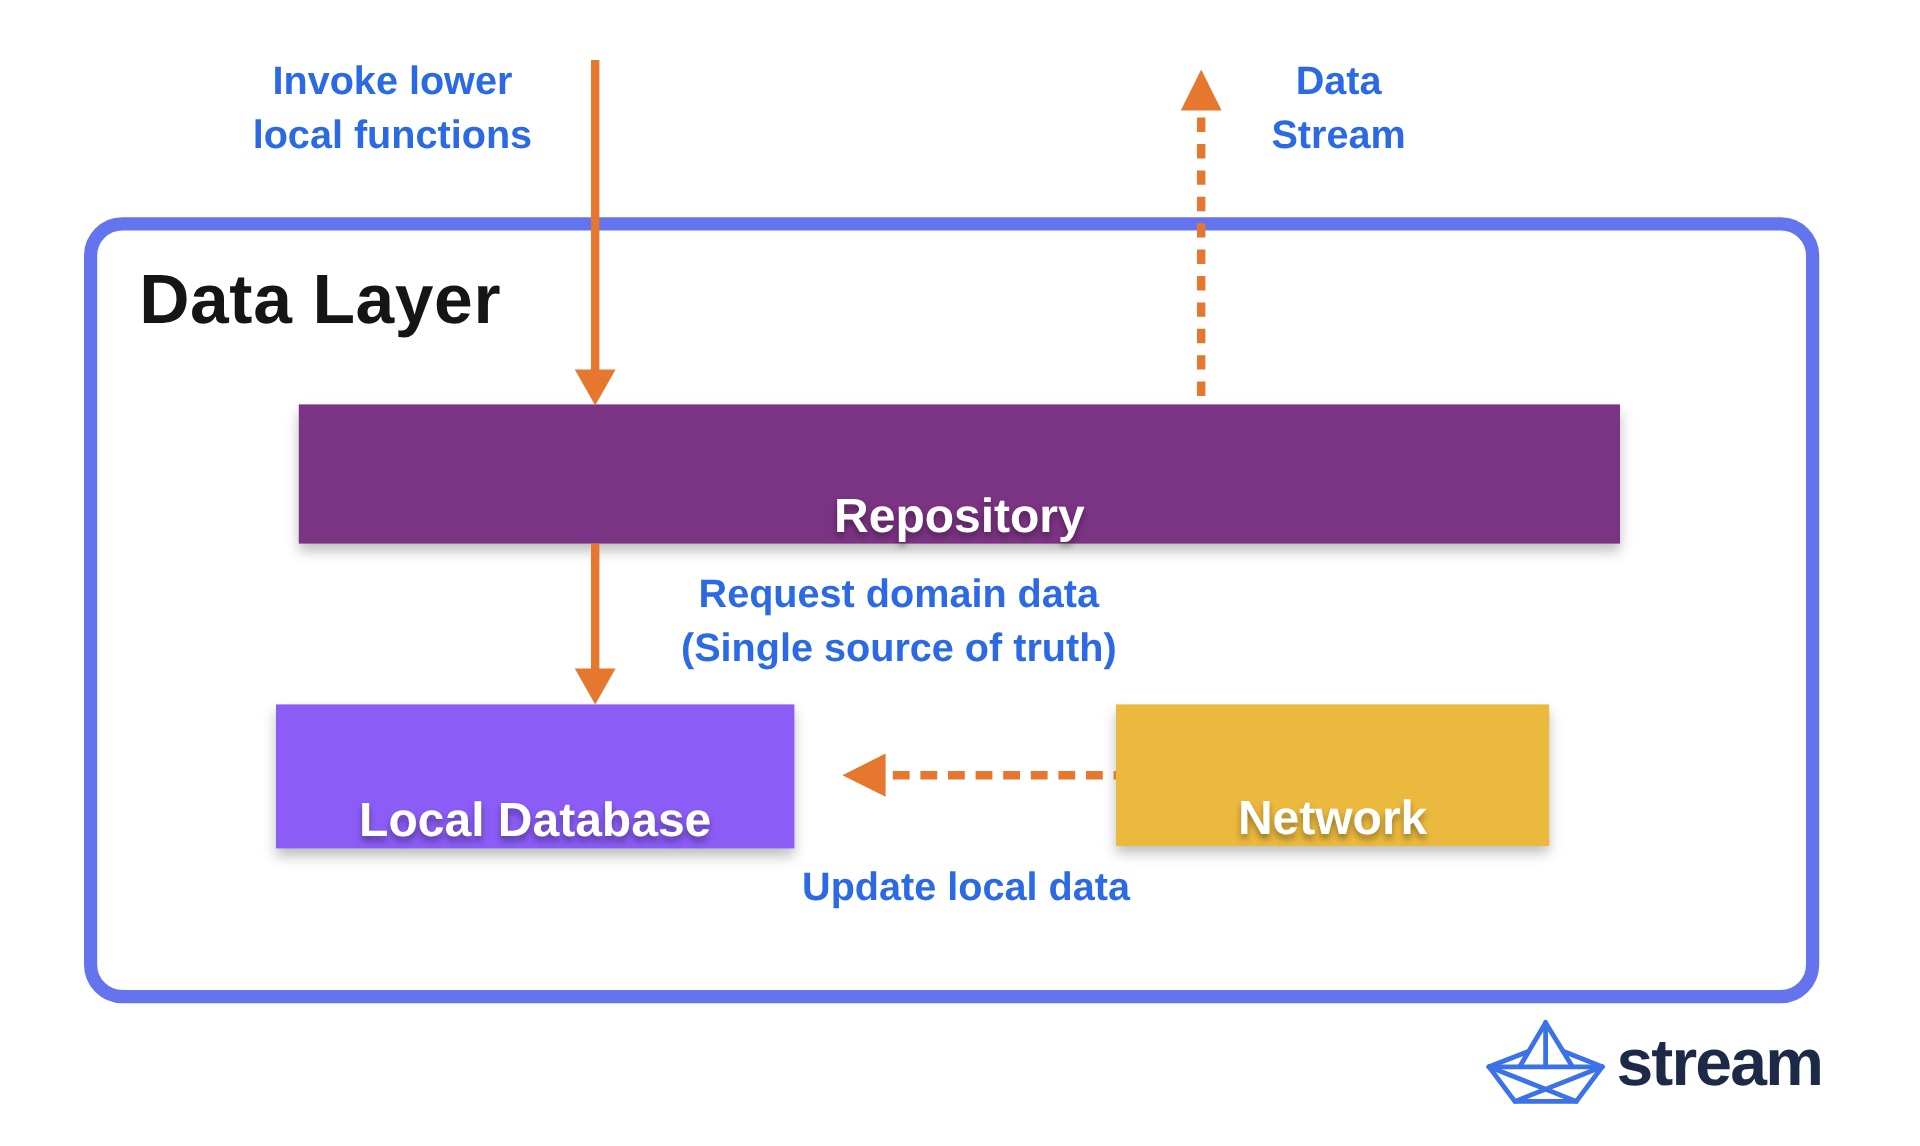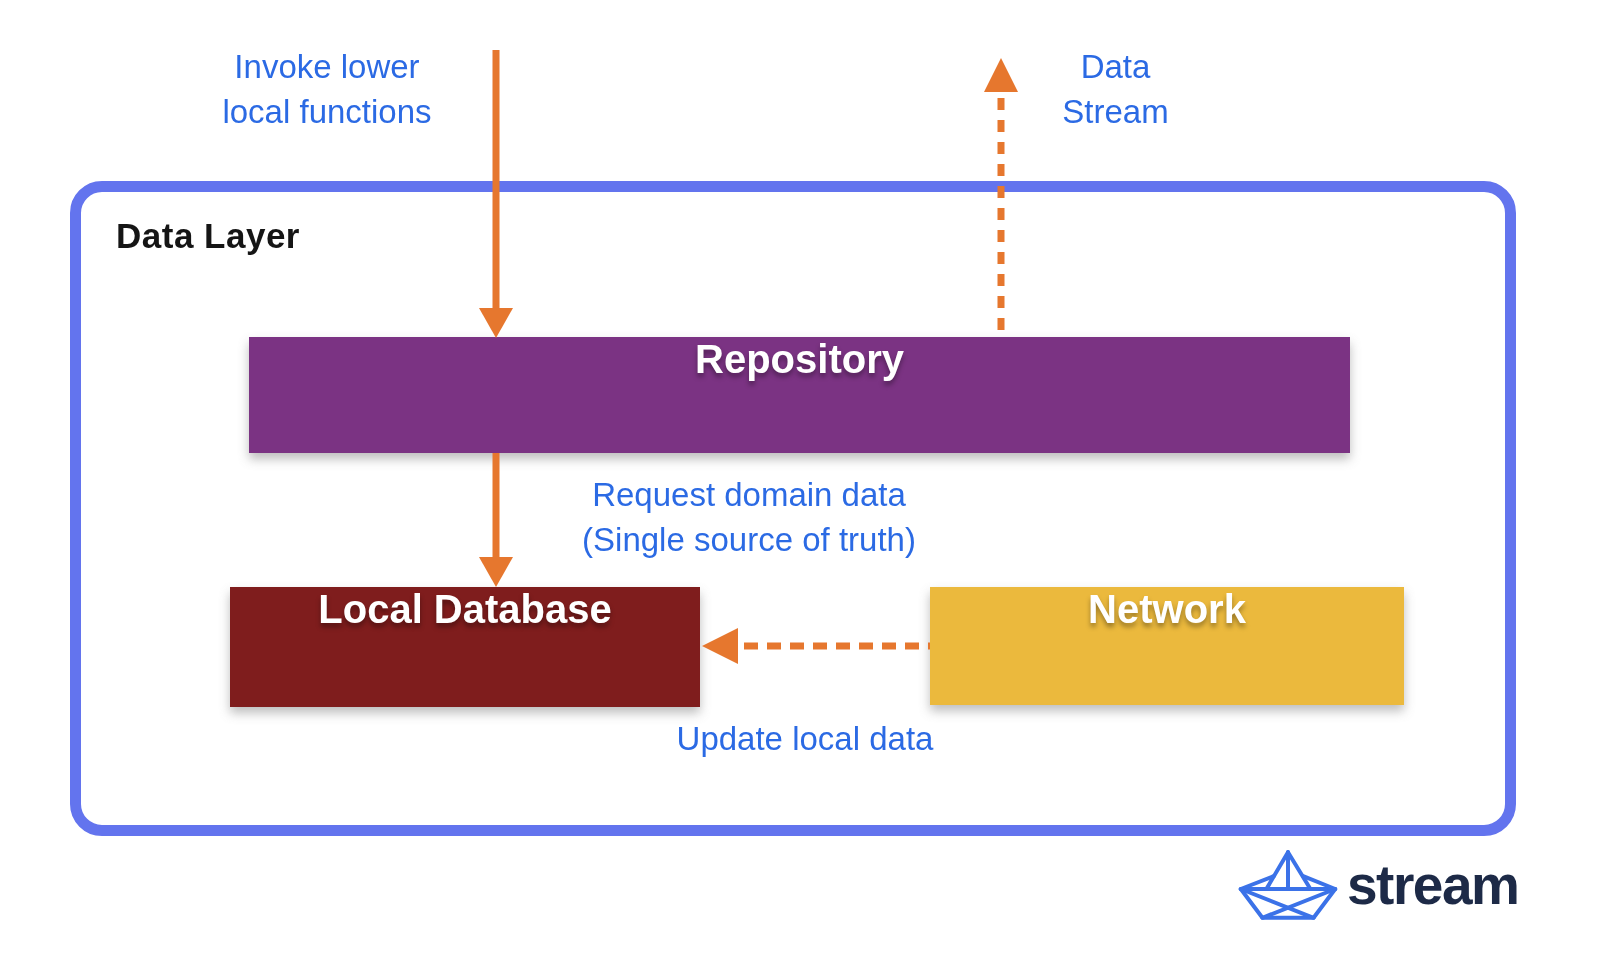--- a/index.html
+++ b/index.html
@@ -6,35 +6,35 @@
   body { font-family:"Liberation Sans", sans-serif; }
   .canvas { position:relative; width:1600px; height:955px; background:#ffffff; overflow:hidden; }
 
   .frame {
     position:absolute; left:70px; top:181px; width:1446px; height:655px;
     border:11px solid #6374EE; border-radius:32px; box-sizing:border-box; background:#ffffff;
   }
 
   .title {
     position:absolute; left:116px; top:216px;
-    font-size:35px; font-weight:700; color:#151515; letter-spacing:0.5px;text-align:right;
+    font-size:58px; font-weight:700; color:#151515; letter-spacing:0.5px;text-align:right;
   }
 
   .node {
-    position:absolute; display:flex; align-items:flex-start; justify-content:center;
+    position:absolute; display:flex; align-items:flex-end; justify-content:center;
     color:#ffffff; font-size:40px; font-weight:700;
     text-shadow:0 4px 5px rgba(0,0,0,0.35);
     box-shadow:0 6px 10px rgba(110,110,110,0.45);
   }
   .node-repository     { left:249px; top:337px; width:1101px; height:116px; background:#7B3383; }
-  .node-local-database { left:230px; top:587px; width:470px;  height:120px; background:#7f1d1d; }
-  .node-network        { left:930px; top:587px; width:474px;  height:118px; background:#EBB93D; }
+  .node-local-database { left:230px; top:587px; width:432px;  height:120px; background:#8b5cf6; }
+  .node-network        { left:930px; top:587px; width:361px;  height:118px; background:#EBB93D; }
 
   .annotation {
-    position:absolute; color:#2B6AE4; font-weight:400; font-size:33px;
+    position:absolute; color:#2B6AE4; font-weight:700; font-size:33px;
     text-align:center; line-height:45px;
   }
   .anno-invoke     { left:168px;  top:44px;  width:318px; }
   .anno-datastream { left:1028px; top:44px;  width:175px; }
   .anno-request    { left:490px;  top:472px; width:518px; }
   .anno-update     { left:600px;  top:716px; width:410px; }
   .annotation span { display:block; }
 
   .arrow { position:absolute; }
   .arrow-invoke     { left:470px; top:50px;  }

